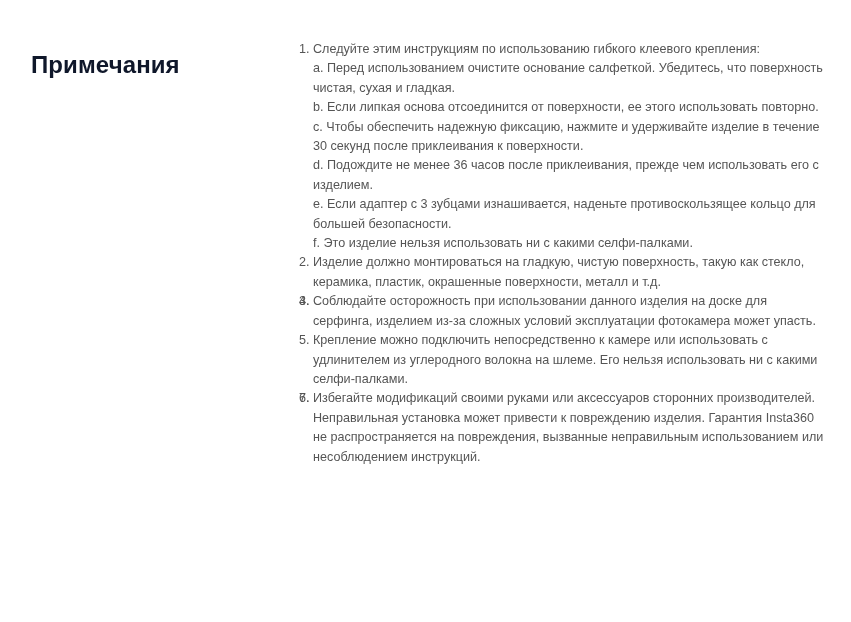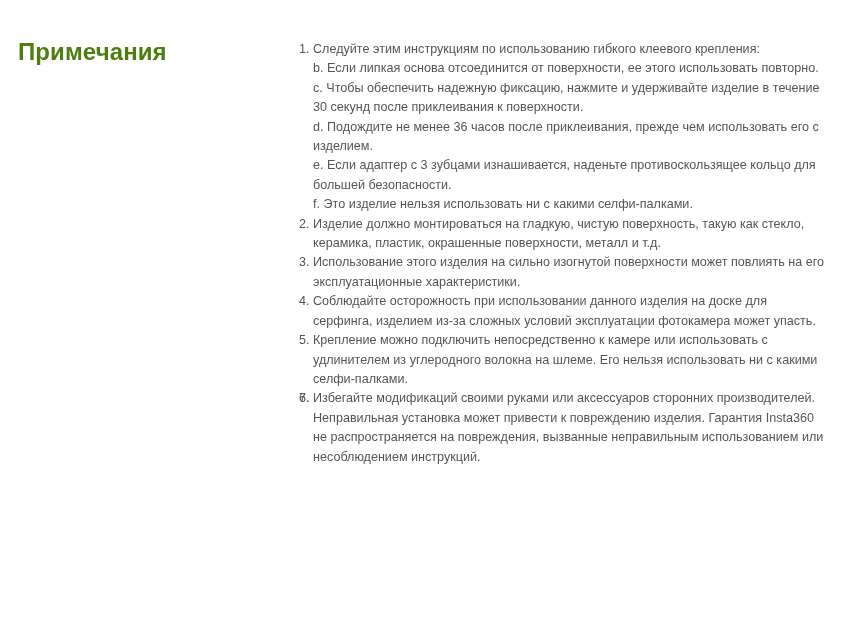--- a/index.html
+++ b/index.html
@@ -1,52 +1,52 @@
 <!DOCTYPE html>
 <html><head>
   <meta charset="utf-8">
   <style>
     html, body { margin: 0; padding: 0; background: #ffffff; }
     body { width: 851px; height: 622px; position: relative; overflow: hidden; }
     .heading {
       position: absolute; left: 18px; top: 38px;
       font-family: "Liberation Sans", sans-serif; font-weight: bold;
-      font-size: 24px; color: #4d7c0f; margin: 0; letter-spacing: 0.1px;
+      font-size: 24px; color: #0f172a; margin: 13px; letter-spacing: 0.1px;
     }
     .notes {
       position: absolute; left: 299px; top: 40px; width: 530px;
       font-family: "Liberation Sans", sans-serif; font-size: 12.6px;
       line-height: 19.4px; color: #555555; margin: 0; padding: 0; list-style: none;
     }
     .item { position: relative; padding-left: 14px; }
     .num { position: absolute; left: 0; top: 0; }
     .sub { display: block; }
   </style>
 </head>
 <body>
 
 <h2 class="heading">Примечания</h2>
 
 <ol class="notes">
   <li class="item">
     <span class="num">1.</span>
     <span>Следуйте этим инструкциям по использованию гибкого клеевого крепления:</span>
+    <span class="sub">a. Перед использованием очистите основание салфеткой. Убедитесь, что поверхность чистая, сухая и гладкая.</span>
     <span class="sub">b. Если липкая основа отсоединится от поверхности, ее этого использовать повторно.</span>
     <span class="sub">c. Чтобы обеспечить надежную фиксацию, нажмите и удерживайте изделие в течение 30 секунд после приклеивания к поверхности.</span>
     <span class="sub">d. Подождите не менее 36 часов после приклеивания, прежде чем использовать его с изделием.</span>
     <span class="sub">e. Если адаптер с 3 зубцами изнашивается, наденьте противоскользящее кольцо для большей безопасности.</span>
     <span class="sub">f. Это изделие нельзя использовать ни с какими селфи-палками.</span>
   </li>
   <li class="item">
     <span class="num">2.</span>
     <span>Изделие должно монтироваться на гладкую, чистую поверхность, такую как стекло, керамика, пластик, окрашенные поверхности, металл и т.д.</span>
   </li>
   <li class="item">
     <span class="num">3.</span>
-    <span>Использование этого изделия на сильно изогнутой поверхности может повлиять на его эксплуатационные характеристики.</span>
   </li>
   <li class="item">
     <span class="num">4.</span>
     <span>Соблюдайте осторожность при использовании данного изделия на доске для серфинга, изделием из-за сложных условий эксплуатации фотокамера может упасть.</span>
   </li>
   <li class="item">
     <span class="num">5.</span>
     <span>Крепление можно подключить непосредственно к камере или использовать с удлинителем из углеродного волокна на шлеме. Его нельзя использовать ни с какими селфи-палками.</span>
   </li>
   <li class="item">

